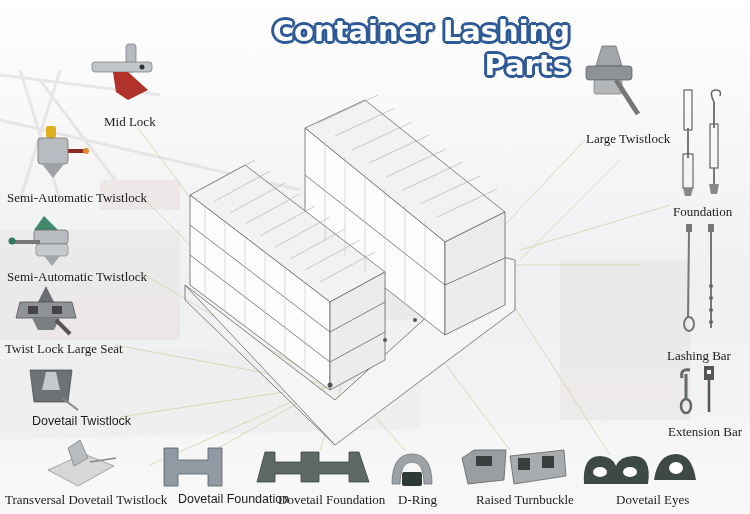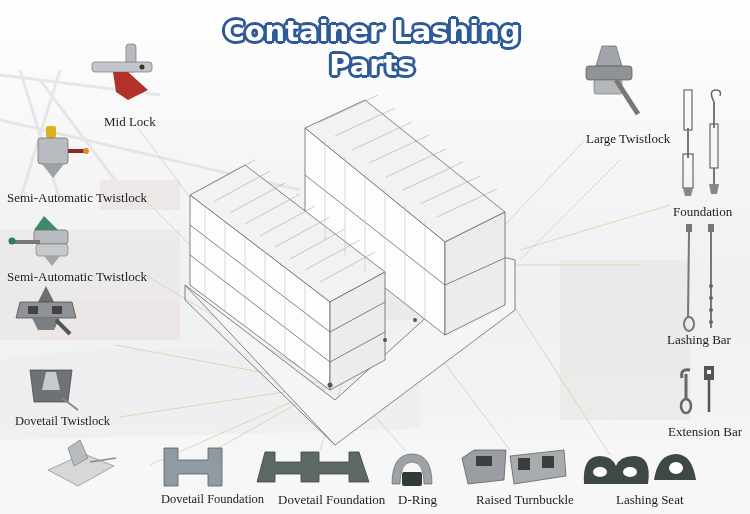--- a/index.html
+++ b/index.html
@@ -1,28 +1,28 @@
 <!DOCTYPE html>
 <html><head>
 <meta charset="utf-8">
 <style>
   * { margin:0; padding:0; box-sizing:border-box; }
   html, body { width:750px; height:514px; overflow:hidden; background:#ffffff; }
   body { position:relative; font-family:"Liberation Serif", serif; color:#222; }
   #canvas { position:absolute; left:0; top:0; width:750px; height:514px; overflow:hidden;
     background: linear-gradient(180deg,#ffffff 0%,#f6f6f7 30%,#eef0f2 55%,#f3f3f4 80%,#fafafa 100%); }
   .bg-port { position:absolute; left:0; top:0; width:750px; height:514px; opacity:0.55; }
-  .title { position:absolute; left:182px; top:14px; width:380px; text-align:center;
+  .title { position:absolute; left:190px; top:14px; width:380px; text-align:right;
     font-family:"DejaVu Sans", sans-serif; font-weight:bold; font-size:29px; color:#ffffff;
     letter-spacing:0px;
     text-shadow: -2px -2px 0 #2f5a98, 2px -2px 0 #2f5a98, -2px 2px 0 #2f5a98, 2px 2px 0 #2f5a98,
                  0 -2px 0 #2f5a98, 0 2px 0 #2f5a98, -2px 0 0 #2f5a98, 2px 0 0 #2f5a98,
                  -3px 0 0 #2f5a98, 3px 0 0 #2f5a98, 0 3px 0 #2f5a98, 0 -3px 0 #2f5a98; }
   .label { position:absolute; font-size:13px; color:#1c1c1c; white-space:nowrap; }
-  .label.sans { font-family:Liberation Serif, serif; font-size:12.5px; }
+  .label.sans { font-family:Liberation Sans, sans-serif; font-size:12.5px;margin-left:17px; }
   .part { position:absolute; }
   .diagram { position:absolute; left:0; top:0; width:750px; height:514px; }
 </style>
 </head>
 <body>
 
 <div id="canvas">
 
   <svg class="bg-port" viewBox="0 0 750 514">
     <g stroke="#d8d8d8" stroke-width="3" fill="none">
@@ -157,33 +157,35 @@
   <div class="label" style="left:7px;top:269px">Semi-Automatic Twistlock</div>
 
   <svg class="part" style="left:14px;top:286px;width:64px;height:50px" viewBox="0 0 64 50">
     <path d="M32 0 L40 16 L24 16Z" fill="#6c6f72"></path>
     <path d="M6 16 L58 16 L62 32 L2 32Z" fill="#8f9397" stroke="#444" stroke-width="0.7"></path>
     <rect x="14" y="20" width="10" height="8" fill="#444"></rect>
     <rect x="38" y="20" width="10" height="8" fill="#444"></rect>
     <path d="M18 32 L46 32 L40 44 L24 44Z" fill="#7b7f83"></path>
     <line x1="42" y1="34" x2="56" y2="48" stroke="#555" stroke-width="4"></line>
   </svg>
+  <div class="label" style="left:5px;top:341px">Twist Lock Large Seat</div>
 
   <svg class="part" style="left:22px;top:366px;width:58px;height:46px" viewBox="0 0 58 46">
     <path d="M8 4 L50 4 L46 36 L12 36Z" fill="#6d7276" stroke="#444" stroke-width="0.7"></path>
     <path d="M24 6 L34 6 L38 24 L20 24Z" fill="#c7cacd"></path>
     <line x1="40" y1="32" x2="56" y2="44" stroke="#888" stroke-width="2"></line>
   </svg>
   <div class="label sans" style="left:15px;top:414px">Dovetail Twistlock</div>
 
   <svg class="part" style="left:44px;top:440px;width:74px;height:48px" viewBox="0 0 74 48">
     <path d="M4 30 L40 14 L70 26 L34 46Z" fill="#d5d7d9" stroke="#888" stroke-width="0.7"></path>
     <path d="M24 8 L36 0 L44 18 L30 26Z" fill="#b9bcbf" stroke="#777" stroke-width="0.7"></path>
     <line x1="46" y1="22" x2="72" y2="18" stroke="#888" stroke-width="1.5"></line>
   </svg>
+  <div class="label" style="left:5px;top:492px">Transversal Dovetail Twistlock</div>
 
   <svg class="part" style="left:162px;top:446px;width:62px;height:42px" viewBox="0 0 62 42">
     <path d="M2 2 L16 2 L16 14 L46 14 L46 2 L60 2 L60 40 L46 40 L46 28 L16 28 L16 40 L2 40Z" fill="#8f9aa3" stroke="#55606a" stroke-width="0.8"></path>
   </svg>
   <div class="label sans" style="left:161px;top:492px">Dovetail Foundation</div>
 
   <svg class="part" style="left:255px;top:448px;width:116px;height:38px" viewBox="0 0 116 38">
     <path d="M2 34 L10 4 L20 4 L20 14 L46 14 L46 4 L64 4 L64 14 L94 14 L94 4 L104 4 L114 34 L94 34 L94 26 L64 26 L64 34 L46 34 L46 26 L20 26 L20 34Z" fill="#5e6966" stroke="#3a4442" stroke-width="0.8"></path>
   </svg>
   <div class="label" style="left:278px;top:492px">Dovetail Foundation</div>
@@ -203,21 +205,21 @@
   </svg>
   <div class="label" style="left:476px;top:492px">Raised Turnbuckle</div>
 
   <svg class="part" style="left:582px;top:452px;width:116px;height:34px" viewBox="0 0 116 34">
     <path d="M2 32 Q0 4 18 4 Q30 4 34 14 Q38 4 52 4 Q70 4 66 32Z" fill="#3e4845"></path>
     <ellipse cx="18" cy="20" rx="7" ry="5" fill="#ffffff"></ellipse>
     <ellipse cx="48" cy="20" rx="7" ry="5" fill="#ffffff"></ellipse>
     <path d="M72 28 Q76 2 94 2 Q110 2 114 28Z" fill="#3e4845"></path>
     <ellipse cx="94" cy="16" rx="7" ry="6" fill="#ffffff"></ellipse>
   </svg>
-  <div class="label" style="left:616px;top:492px">Lashing Seat</div>
+  <div class="label" style="left:616px;top:492px">Dovetail Eyes</div>
 
   <svg class="part" style="left:582px;top:44px;width:60px;height:74px" viewBox="0 0 60 74">
     <path d="M20 2 L34 2 L40 22 L14 22Z" fill="#a2a6aa" stroke="#666" stroke-width="0.7"></path>
     <rect x="4" y="22" width="46" height="14" rx="3" fill="#8f9397" stroke="#555" stroke-width="0.7"></rect>
     <rect x="12" y="36" width="28" height="14" rx="2" fill="#b4b7ba" stroke="#666" stroke-width="0.6"></rect>
     <line x1="34" y1="36" x2="56" y2="70" stroke="#777" stroke-width="5"></line>
   </svg>
   <div class="label" style="left:586px;top:131px">Large Twistlock</div>
 
   <svg class="part" style="left:678px;top:88px;width:50px;height:110px" viewBox="0 0 50 110">
@@ -237,21 +239,21 @@
     <rect x="6" y="2" width="6" height="8" fill="#777"></rect>
     <line x1="9" y1="10" x2="8" y2="96" stroke="#777" stroke-width="2"></line>
     <ellipse cx="9" cy="102" rx="5" ry="7" fill="none" stroke="#777" stroke-width="2"></ellipse>
     <rect x="28" y="2" width="6" height="8" fill="#777"></rect>
     <line x1="31" y1="10" x2="31" y2="106" stroke="#777" stroke-width="2"></line>
     <circle cx="31" cy="64" r="2" fill="#666"></circle>
     <circle cx="31" cy="76" r="2" fill="#666"></circle>
     <circle cx="31" cy="88" r="2" fill="#666"></circle>
     <circle cx="31" cy="100" r="2" fill="#666"></circle>
   </svg>
-  <div class="label" style="left:667px;top:332px">Lashing Bar</div>
+  <div class="label" style="left:667px;top:348px">Lashing Bar</div>
 
   <svg class="part" style="left:676px;top:364px;width:44px;height:52px" viewBox="0 0 44 52">
     <path d="M14 6 Q4 4 6 14 M10 10 L10 36" fill="none" stroke="#666" stroke-width="3"></path>
     <ellipse cx="10" cy="42" rx="5" ry="7" fill="none" stroke="#666" stroke-width="2.5"></ellipse>
     <rect x="28" y="2" width="10" height="14" fill="#555"></rect>
     <rect x="31" y="6" width="4" height="4" fill="#fff"></rect>
     <line x1="33" y1="16" x2="33" y2="48" stroke="#555" stroke-width="2.5"></line>
   </svg>
   <div class="label" style="left:668px;top:424px">Extension Bar</div>
 

